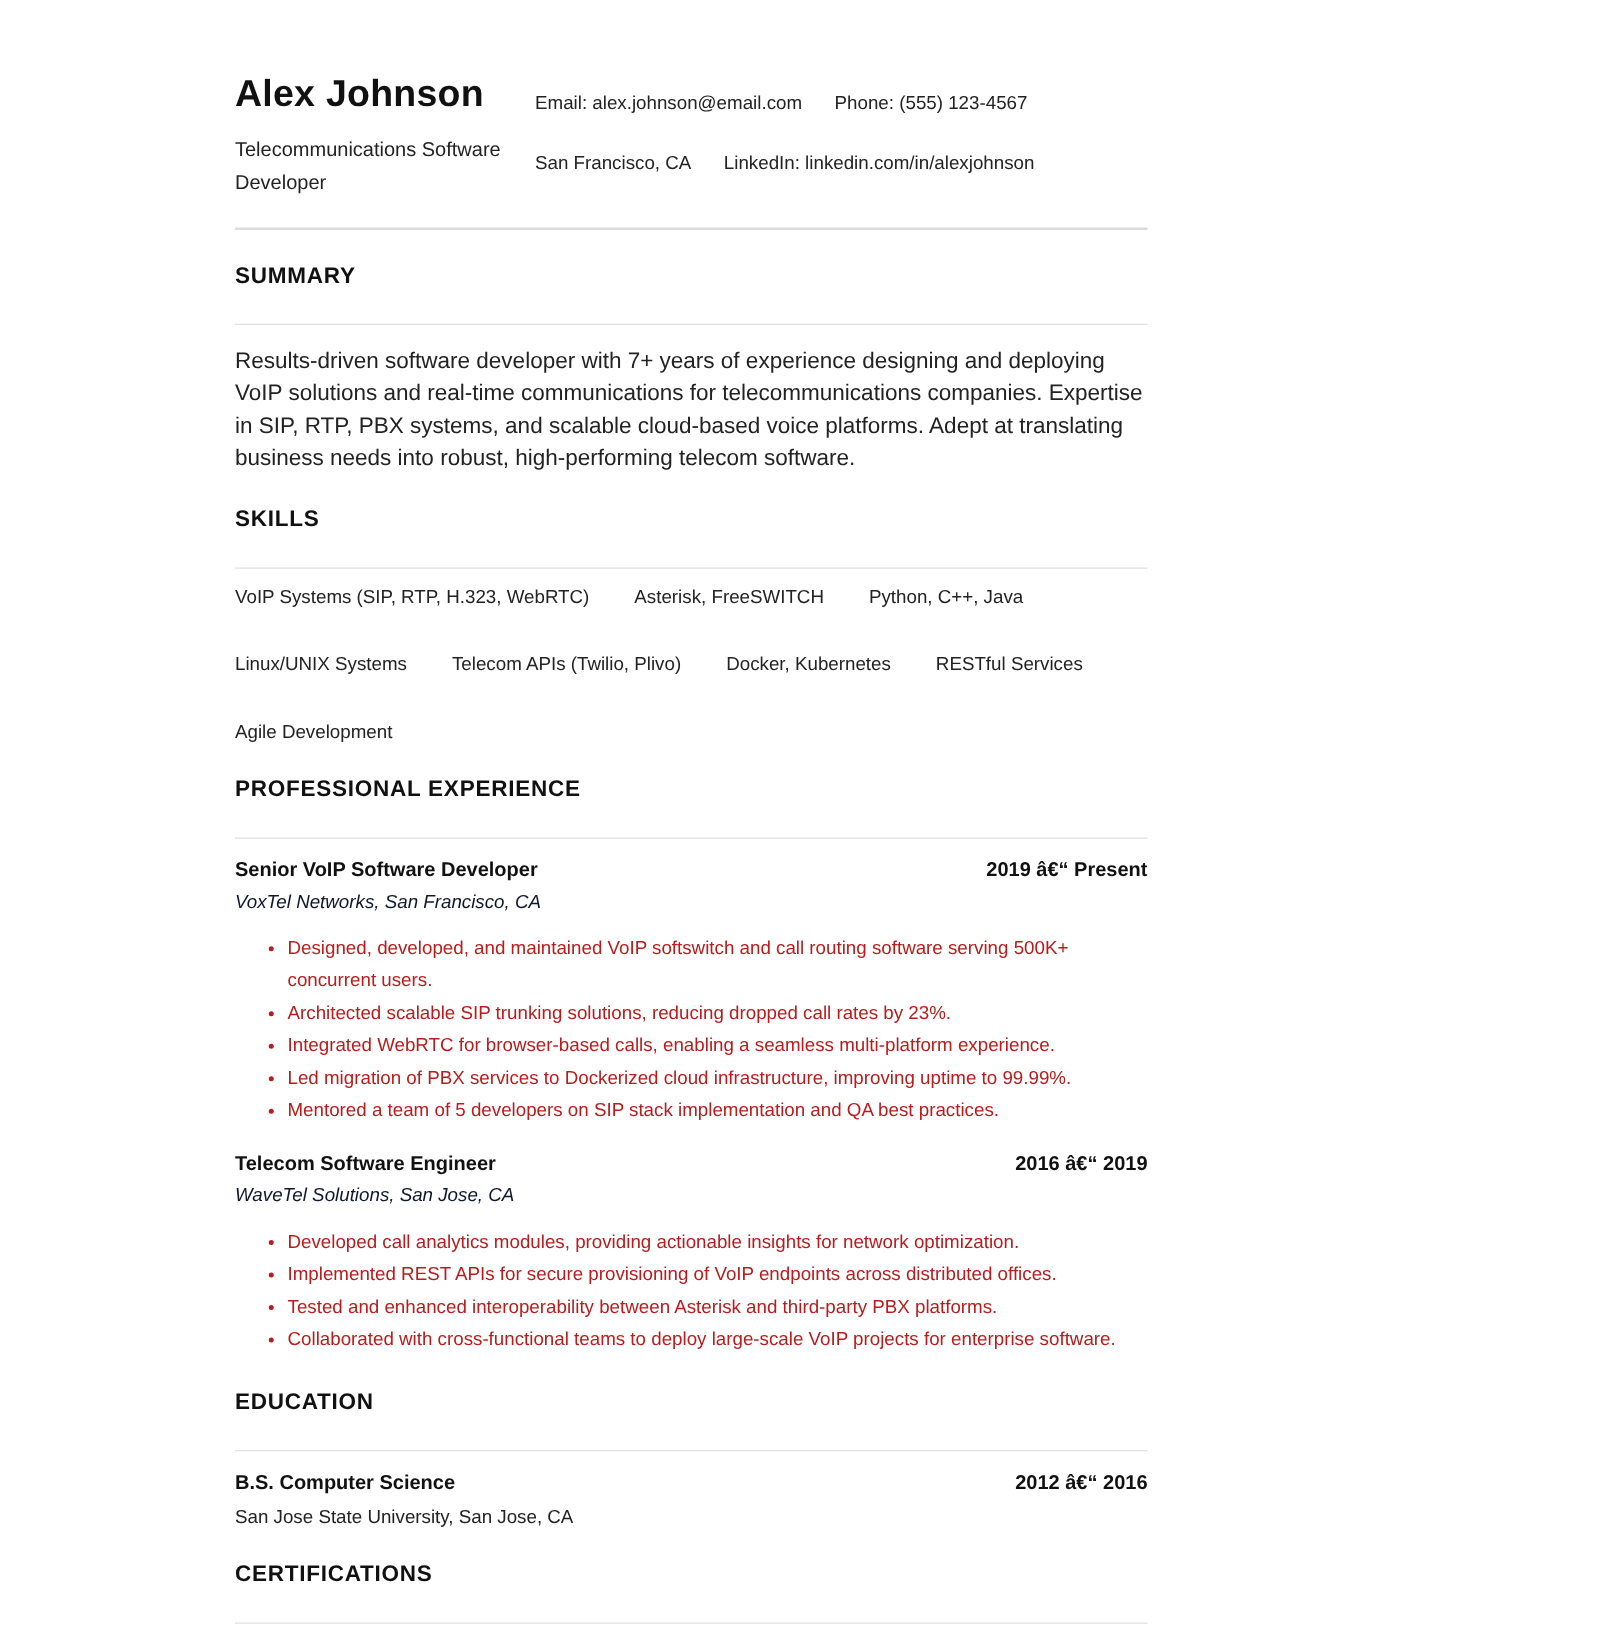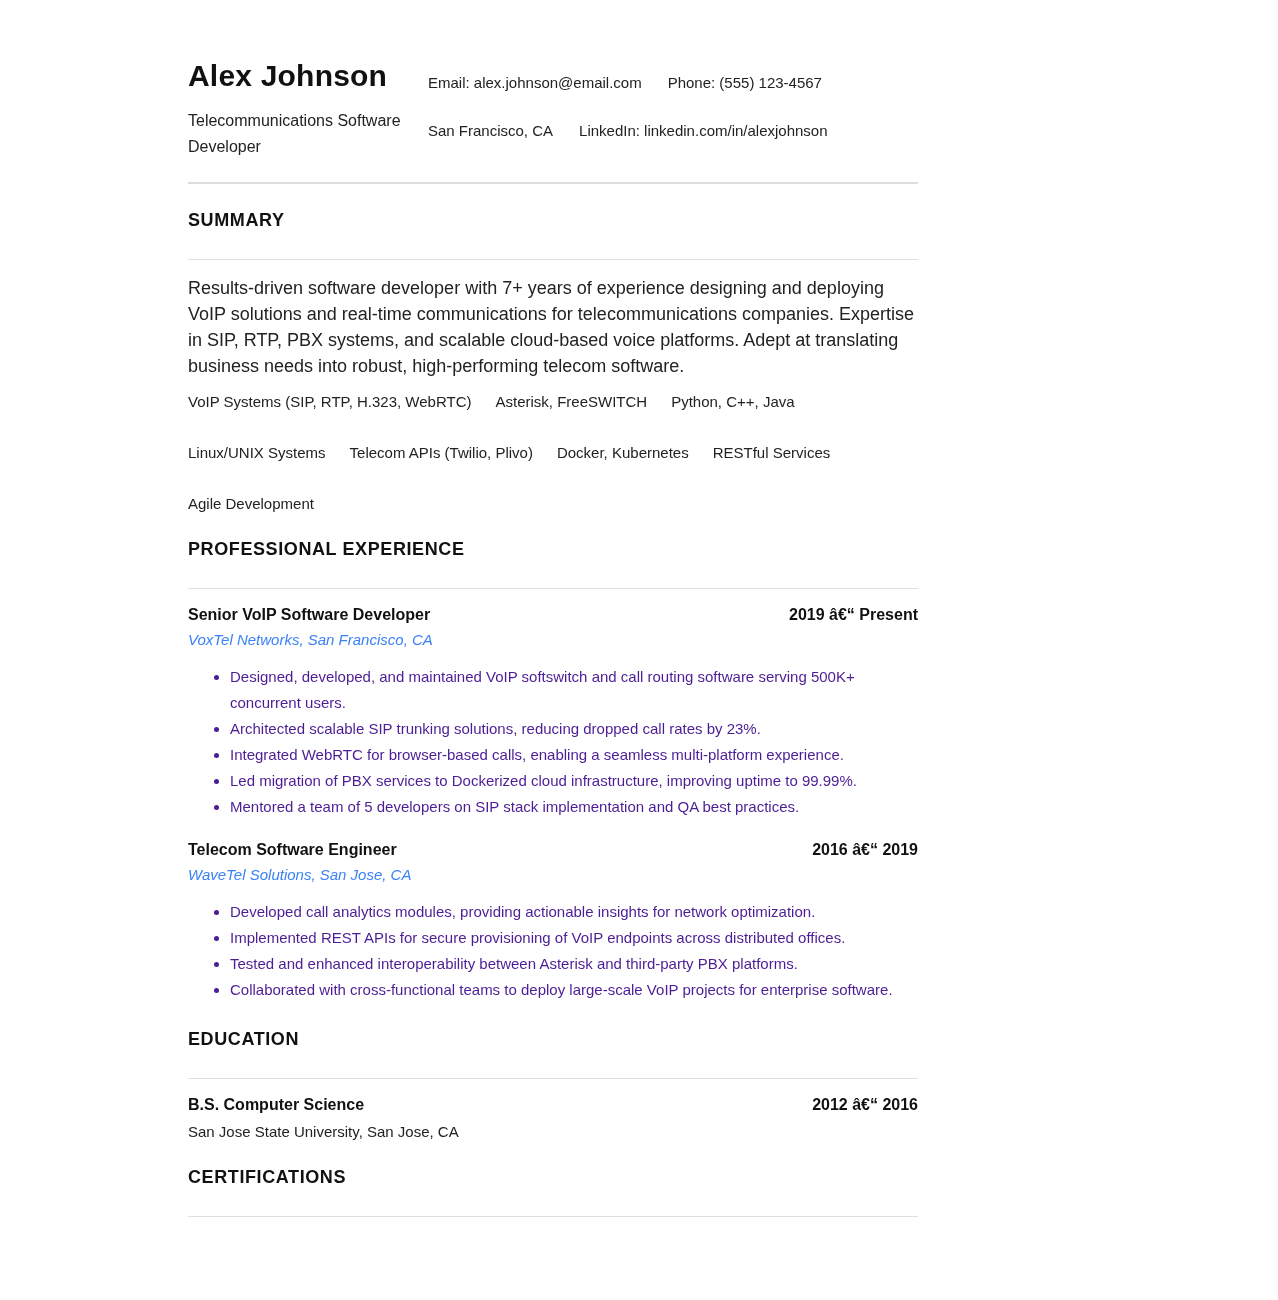--- a/index.html
+++ b/index.html
@@ -68,20 +68,21 @@
 
   
   .skills-list {
     display: flex;
     flex-wrap: wrap;
     column-gap: 24px;
     row-gap: 33px;
     margin-top: 14px;
     font-size: 15px;
     line-height: 18px;
+    gap: 36px;
   }
 
   
   .job { margin-top: 16px; }
   .job + .job { margin-top: 20px; }
   .job-header {
     display: flex;
     justify-content: space-between;
     align-items: baseline;
   }
@@ -89,36 +90,36 @@
     font-size: 16px;
     line-height: 20px;
     font-weight: bold;
     color: #111111;
   }
   .company {
     margin-top: 6px;
     font-size: 15px;
     line-height: 18px;
     font-style: italic;
-    color: #3b82f6;
+    color: #0f172a;
   }
   .school {
     margin-top: 8px;
     font-size: 15px;
     line-height: 18px;
     color: #222222;
   }
   ul.bullets {
     margin: 15px 0 0 0;
     padding: 0 0 0 42px;
   }
   ul.bullets li {
     font-size: 15px;
     line-height: 26px;
-    color: #4c1d95;
+    color: #b91c1c;
   }
 </style>
 </head>
 <body>
 
 <div class="page">
 
   <header class="resume-header">
     <div class="name-block">
       <h1 class="name">Alex Johnson</h1>
@@ -131,20 +132,21 @@
       <span>LinkedIn: linkedin.com/in/alexjohnson</span>
     </div>
   </header>
 
   <section>
     <h2>SUMMARY</h2>
     <p class="body-text">Results-driven software developer with 7+ years of experience designing and deploying VoIP solutions and real-time communications for telecommunications companies. Expertise in SIP, RTP, PBX systems, and scalable cloud-based voice platforms. Adept at translating business needs into robust, high-performing telecom software.</p>
   </section>
 
   <section>
+    <h2>SKILLS</h2>
     <div class="skills-list">
       <span>VoIP Systems (SIP, RTP, H.323, WebRTC)</span>
       <span>Asterisk, FreeSWITCH</span>
       <span>Python, C++, Java</span>
       <span>Linux/UNIX Systems</span>
       <span>Telecom APIs (Twilio, Plivo)</span>
       <span>Docker, Kubernetes</span>
       <span>RESTful Services</span>
       <span>Agile Development</span>
     </div>

